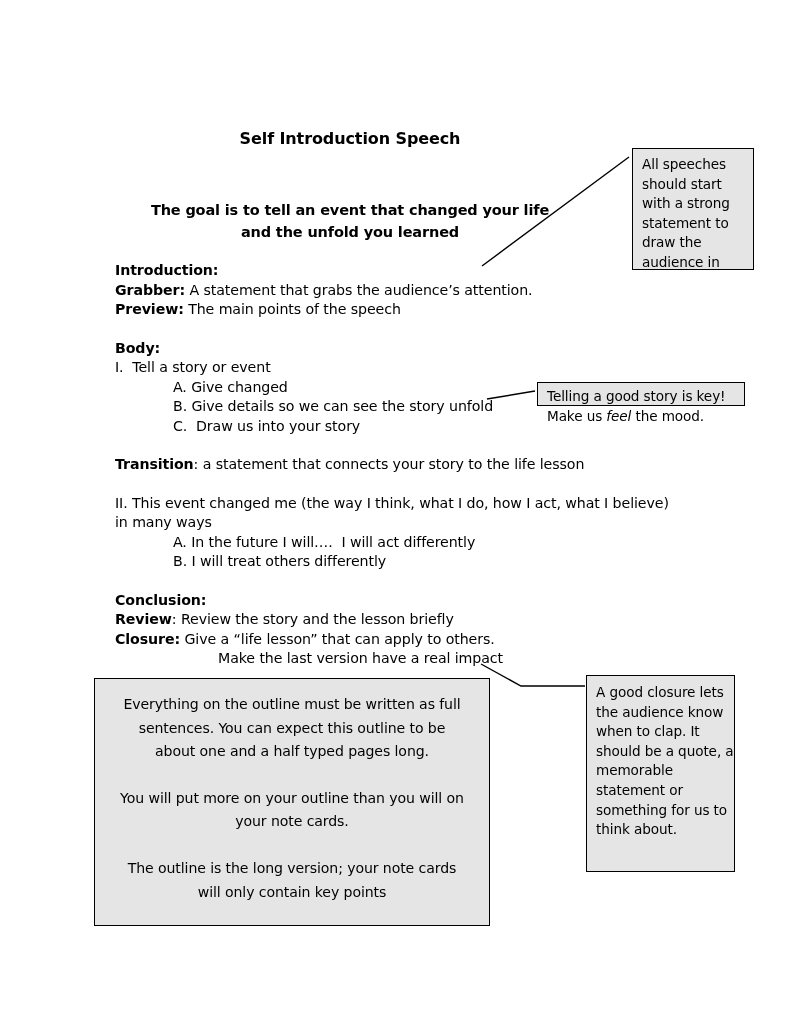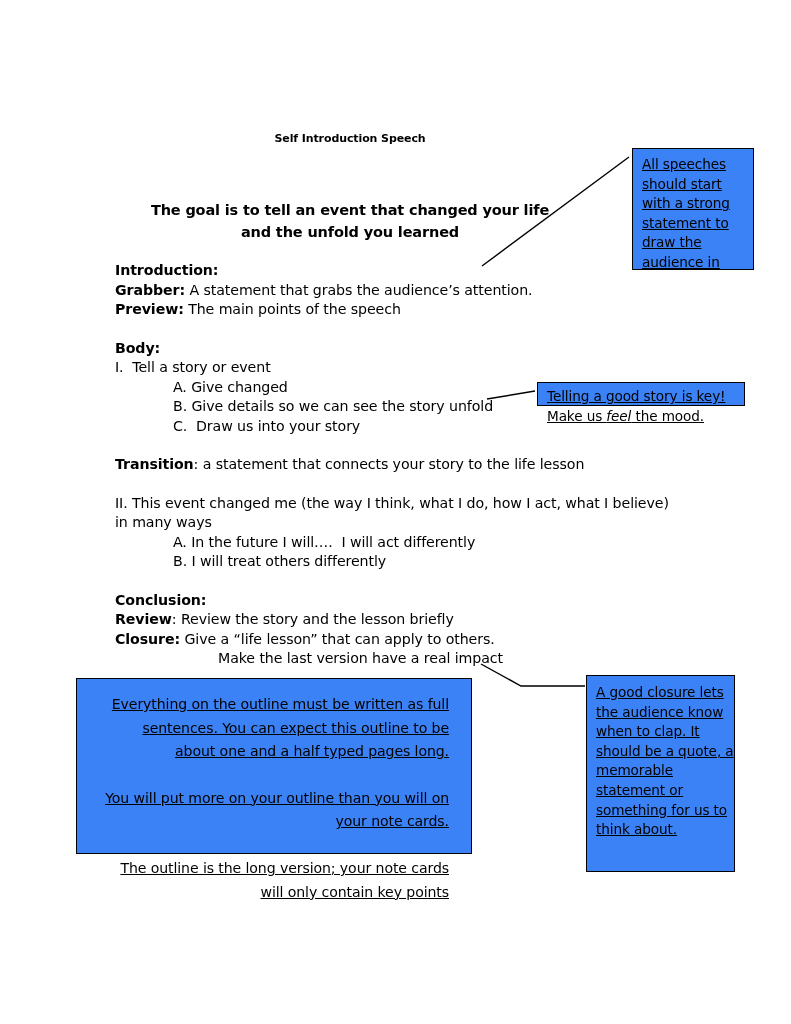--- a/index.html
+++ b/index.html
@@ -34,21 +34,21 @@
   }
 
   
   .title-block {
     position: absolute;
     left: 115px;
     top: 129px;
     width: 470px;
     text-align: center;
     font-weight: bold;
-    font-size: 11px;
+    font-size: 16px;
     line-height: 20.5px;
     letter-spacing: -0.1px;
   }
   .goal-block {
     position: absolute;
     left: 110px;
     top: 200px;
     width: 480px;
     text-align: center;
     font-weight: bold;
@@ -73,26 +73,25 @@
   }
   .gap { height: 19px; }
   .b { font-weight: bold; }
   .ind1 { padding-left: 58px; }
   .ind2 { padding-left: 103px; }
 
   
   .callout {
     position: absolute;
     box-sizing: border-box;
-    background: #3b82f6;
+    background: #e5e5e5;
     border: 1.4px solid #000000;
     font-size: 13.6px;
     line-height: 19.6px;
     letter-spacing: -0.1px;
-    text-decoration: underline;
   }
   .callout::after {
     content: "";
     position: absolute;
     left: 7px;
     top: 7px;
     right: -7px;
     bottom: -7px;
     background: #c3c3c3;
     z-index: -1;
@@ -113,26 +112,26 @@
     padding: 4px 11px 0 9px;
   }
   #callout-closure {
     left: 586px;
     top: 675px;
     width: 149px;
     height: 197px;
     padding: 7px 0 0 9px;
   }
   #callout-outline-note {
-    left: 76px;
+    left: 94px;
     top: 678px;
     width: 396px;
-    height: 176px;
+    height: 248px;
     padding: 14px 22px 0 22px;
-    text-align: right;
+    text-align: center;
     font-size: 14.1px;
     line-height: 23.6px;
   }
   #callout-outline-note p { margin: 0; }
   #callout-outline-note .spacer { height: 23px; }
 
   .it { font-style: italic; }
 </style>
 </head>
 <body>

